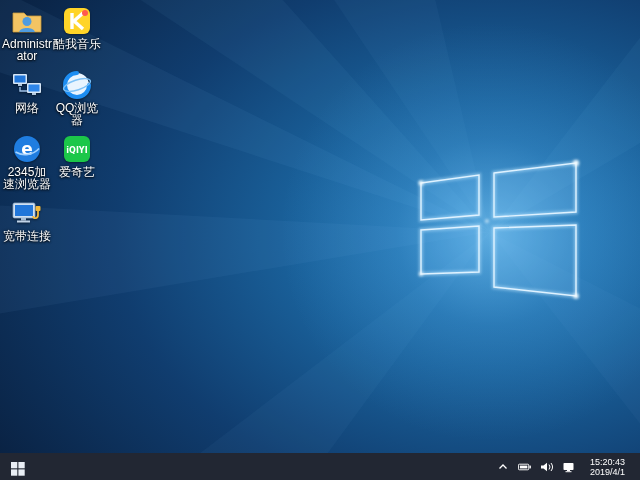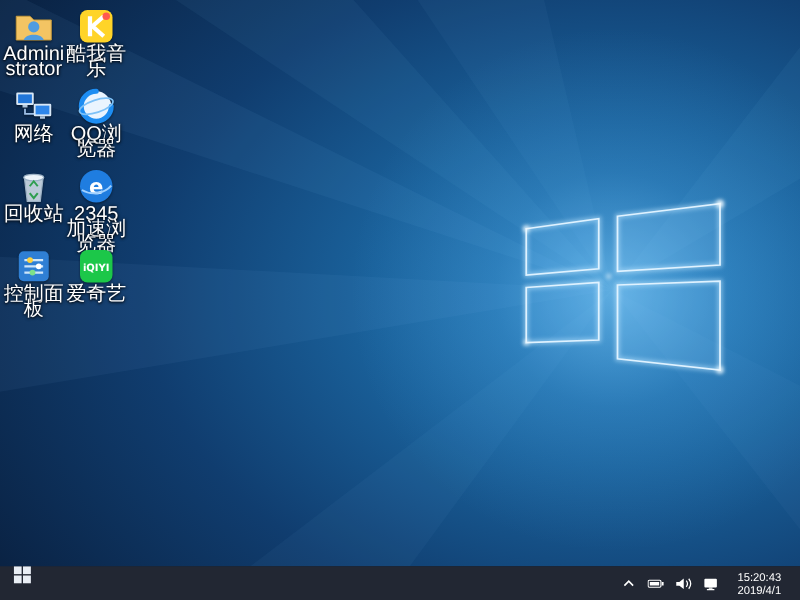--- a/index.html
+++ b/index.html
@@ -9,27 +9,27 @@
   
   .desktop{position:absolute;left:0;top:0;width:640px;height:453px;overflow:hidden}
   .wallpaper{position:absolute;left:0;top:0;width:640px;height:453px;display:block}
 
   
   .icon-grid{position:absolute;left:2px;top:5px;display:grid;
              grid-template-columns:50px 50px;grid-auto-rows:64px;justify-items:center}
   .cell{width:50px;display:flex;flex-direction:column;align-items:center;cursor:default}
   .cell .ic{width:32px;height:32px;flex:none;filter:drop-shadow(0 1px 1px rgba(0,0,0,.45))}
   .cell .ic svg{width:32px;height:32px;display:block}
-  .lbl{margin-top:1px;max-width:50px;font-size:16px;line-height:12px;color:#fff;text-align:center;
+  .lbl{margin-top:1px;max-width:50px;font-size:12px;line-height:12px;color:#fff;text-align:center;
        word-break:break-word;overflow-wrap:anywhere;
        text-shadow:0 1px 2px rgba(0,0,0,.95),0 0 3px rgba(0,0,0,.7)}
 
   
   .taskbar{position:absolute;left:0;bottom:0;width:640px;height:27px;background:#222733;
-           display:flex;align-items:flex-start;color:#fff;z-index:5}
+           display:flex;align-items:flex-end;color:#fff;z-index:5}
   .start{width:36px;display:flex;align-items:center;justify-content:center;cursor:pointer}
   .tb-spacer{flex:1}
   .tray{display:flex;align-items:center;gap:8px;padding:0 4px}
   .tray .t-ic{display:flex;align-items:center;justify-content:center;width:14px;height:27px;cursor:pointer}
   .tray svg{display:block}
   .clock{display:flex;flex-direction:column;justify-content:center;align-items:center;
          font-size:9px;line-height:10px;padding:0 6px;cursor:pointer;white-space:nowrap}
   .show-desktop{width:5px;border-left:1px solid rgba(255,255,255,.25);cursor:pointer}
 </style>
 </head>
@@ -138,68 +138,58 @@
       <span class="ic">
         <svg viewBox="0 0 32 32">
           <circle cx="16" cy="16" r="12" fill="#eaf4fe"></circle>
           <path d="M16 4a12 12 0 1 0 12 12" fill="none" stroke="#1d8df2" stroke-width="4" stroke-linecap="round"></path>
           <ellipse cx="16" cy="16" rx="14" ry="5" fill="none" stroke="#7dc1f7" stroke-width="1.4" transform="rotate(-18 16 16)"></ellipse>
         </svg>
       </span>
       <div class="lbl">QQ浏览器</div>
     </div>
 
-    <div class="cell">
-      <span class="ic">
-        <svg viewBox="0 0 32 32">
-          <path d="M8.5 9l2.3 19h10.4L23.5 9" fill="#dbe9f4" fill-opacity="0.85" stroke="#9cb2c6"></path>
-          <ellipse cx="16" cy="9" rx="8" ry="2.6" fill="#edf5fb" stroke="#9cb2c6"></ellipse>
-          <path d="M12.8 16l3.2-4 3.2 4" stroke="#2e9e4f" stroke-width="1.6" fill="none"></path>
-          <path d="M19.2 21.5L16 25.5l-3.2-4" stroke="#2e9e4f" stroke-width="1.6" fill="none"></path>
-        </svg>
-      </span>
-      <div class="lbl">回收站</div>
-    </div>
 
     <div class="cell">
       <span class="ic">
         <svg viewBox="0 0 32 32">
           <circle cx="16" cy="16" r="13" fill="#1f7de0"></circle>
           <text x="16" y="22" font-size="17" font-weight="bold" fill="#fff" text-anchor="middle" font-family="DejaVu Sans, sans-serif">e</text>
           <path d="M4.5 19c7.5 4.5 18 3 23.5-3.5" stroke="#9fd0ff" stroke-width="1.6" fill="none"></path>
         </svg>
       </span>
       <div class="lbl">2345加速浏览器</div>
     </div>
 
-    <div class="cell">
-      <span class="ic">
-        <svg viewBox="0 0 32 32">
-          <rect x="4" y="4" width="24" height="24" rx="4" fill="#2f7fd4"></rect>
-          <path d="M8.5 11h15M8.5 16h15M8.5 21h15" stroke="#cfe6fa" stroke-width="1.8"></path>
-          <circle cx="13" cy="11" r="2.3" fill="#ffd23e"></circle>
-          <circle cx="20" cy="16" r="2.3" fill="#fff"></circle>
-          <circle cx="15" cy="21" r="2.3" fill="#7de08a"></circle>
-        </svg>
-      </span>
-      <div class="lbl">控制面板</div>
-    </div>
 
     <div class="cell">
       <span class="ic">
         <svg viewBox="0 0 32 32">
           <rect x="3" y="3" width="26" height="26" rx="6" fill="#1cc749"></rect>
           <text x="16" y="19.5" font-size="8" font-weight="bold" fill="#fff" text-anchor="middle" font-family="DejaVu Sans, sans-serif">iQIYI</text>
         </svg>
       </span>
       <div class="lbl">爱奇艺</div>
     </div>
 
 
 
+    <div class="cell">
+      <span class="ic">
+        <svg viewBox="0 0 32 32">
+          <rect x="2" y="6" width="22" height="15" rx="1.5" fill="#cfe0f2" stroke="#8aa6c4" stroke-width="0.8"></rect>
+          <rect x="4" y="8" width="18" height="11" fill="#2176d9"></rect>
+          <rect x="10" y="21" width="5" height="2.5" fill="#a9bed4"></rect>
+          <rect x="6" y="23.5" width="13" height="2" fill="#c2d4e8"></rect>
+          <path d="M27 13v5c0 4-5 4-5 1" stroke="#f2b93c" stroke-width="1.8" fill="none"></path>
+          <rect x="24.5" y="9" width="5" height="5" rx="1" fill="#f2b93c"></rect>
+        </svg>
+      </span>
+      <div class="lbl">宽带连接</div>
+    </div>
 
   </div>
 </div>
 
 <div class="taskbar">
   <div class="start">
     <span>
       <svg width="14" height="14" viewBox="0 0 14 14">
         <rect x="0" y="0" width="6.3" height="6.3" fill="#e9eef5"></rect>
         <rect x="7.4" y="0" width="6.3" height="6.3" fill="#e9eef5"></rect>

